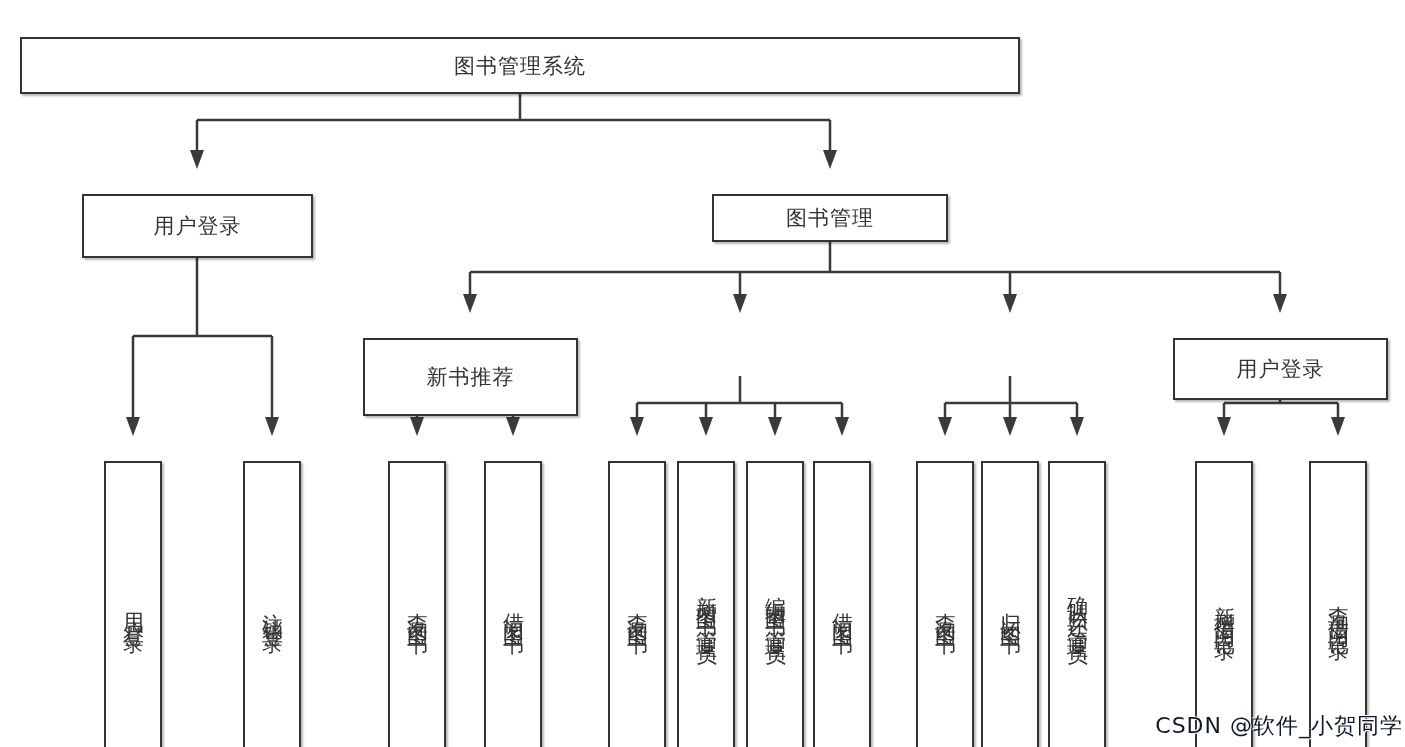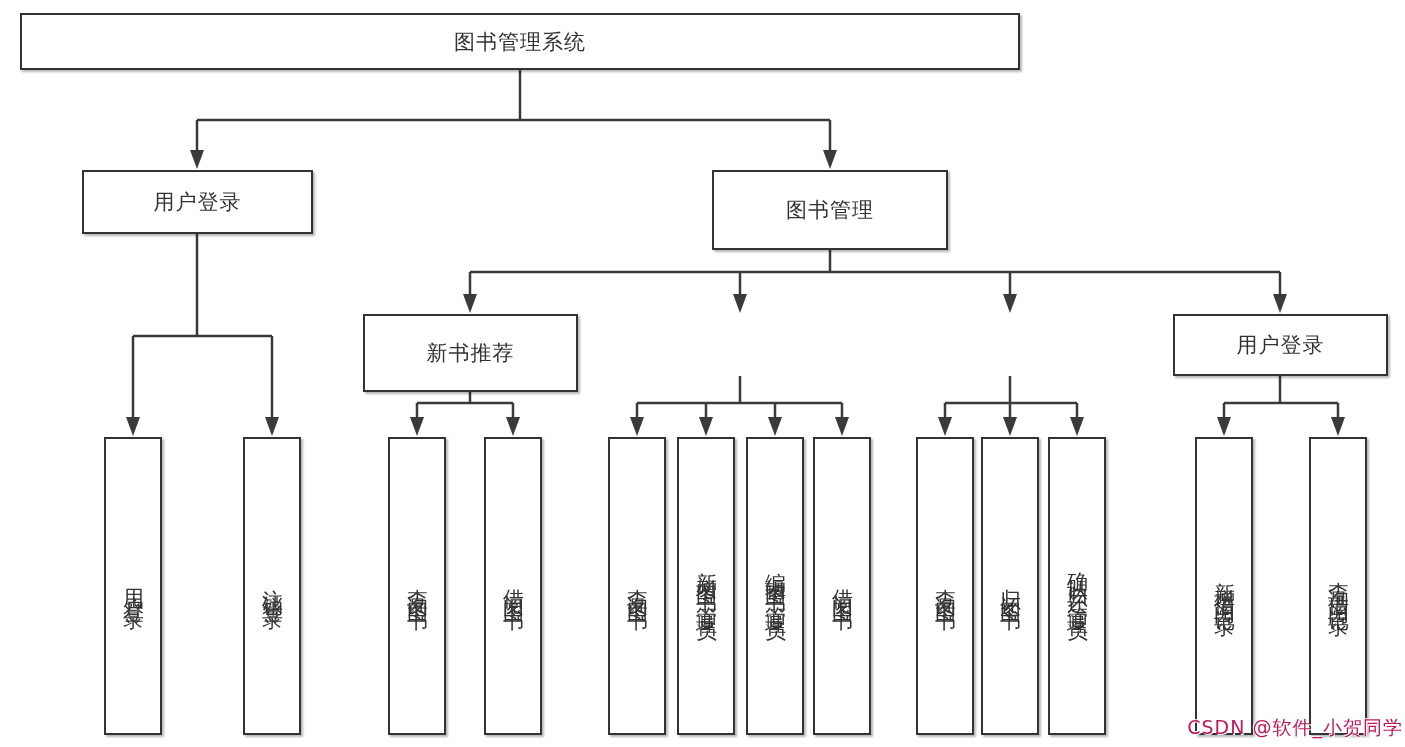--- a/index.html
+++ b/index.html
@@ -15,39 +15,40 @@
   .node {
     position: absolute;
     box-sizing: border-box;
     border: 2px solid #333333;
     background: #ffffff;
     display: flex;
     align-items: center;
     justify-content: center;
     color: #333333;
     box-shadow: 2px 2px 2px rgba(0,0,0,0.28);
+    margin-top: 24px;
   }
   .node.h span {
     font-size: 21px;
     letter-spacing: 1px;
     white-space: nowrap;
   }
   .node.v span {
     writing-mode: vertical-rl;
     text-orientation: mixed;
     font-size: 21px;
     letter-spacing: 7px;
     line-height: 1;
   }
   .watermark {
     position: absolute;
     right: 2px;
     bottom: 6px;
-    font-size: 19px;
-    color: #be185d;
+    font-size: 22px;
+    color: #0f172a;
     text-shadow: 1px 1px 0 #ffffff, -1px -1px 0 #ffffff;
     letter-spacing: 1px;
     white-space: nowrap;
     z-index: 5;
   }
 </style>
 </head>
 <body>
 
 <div class="stage">
@@ -79,21 +80,21 @@
       <polygon points="1217,417 1231,417 1224,436" fill="#3a3a3a"></polygon>
       <polygon points="1331,417 1345,417 1338,436" fill="#3a3a3a"></polygon>
     </svg>
   <div class="watermark">CSDN @软件_小贺同学</div>
 <div class="node h" style="left: 20px; top: 13px; width: 1000px; height: 57px;">
       <span>图书管理系统</span>
     </div>
     <div class="node h" style="left: 82px; top: 170px; width: 231px; height: 64px;">
       <span>用户登录</span>
     </div>
-    <div class="node h" style="left: 712px; top: 170px; width: 236px; height: 80px;">
+    <div class="node h" style="left: 712px; top: 170px; width: 236px; height: 48px;">
       <span>图书管理</span>
     </div>
     <div class="node h" style="left: 363px; top: 314px; width: 215px; height: 78px;">
       <span>新书推荐</span>
     </div>
     <div class="node h" style="left: 1173px; top: 314px; width: 215px; height: 62px;">
       <span>用户登录</span>
     </div>
     <div class="node v" style="left: 104px; top: 437px; width: 58px; height: 298px;">
       <span>用户登录</span>

